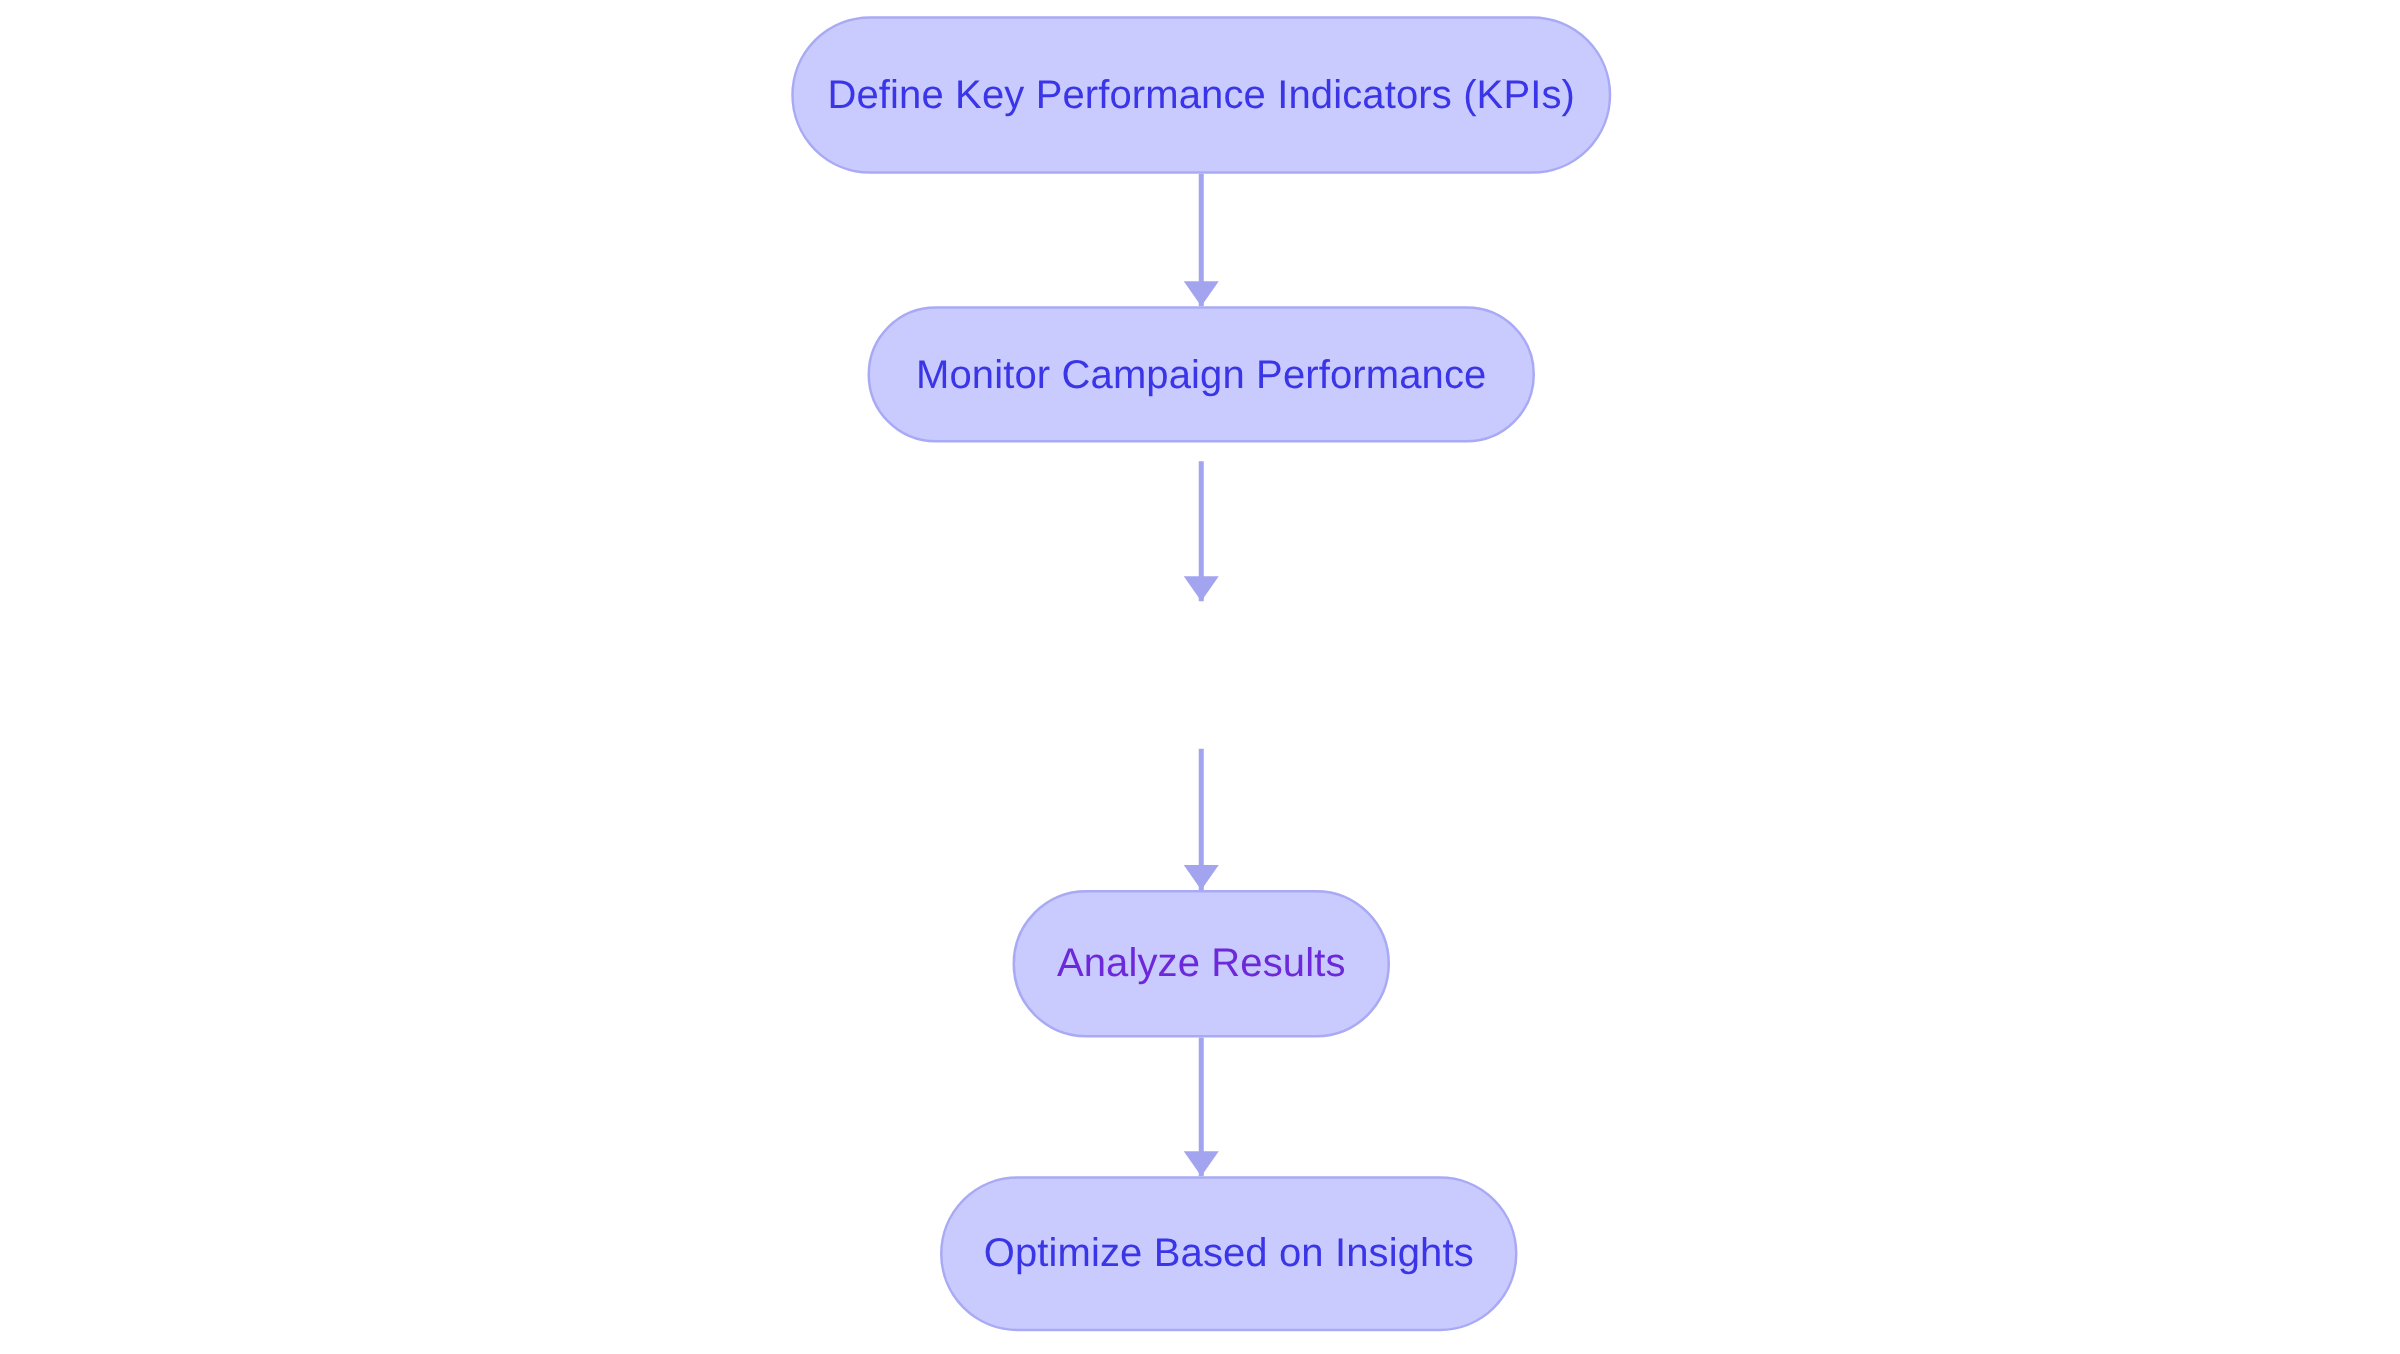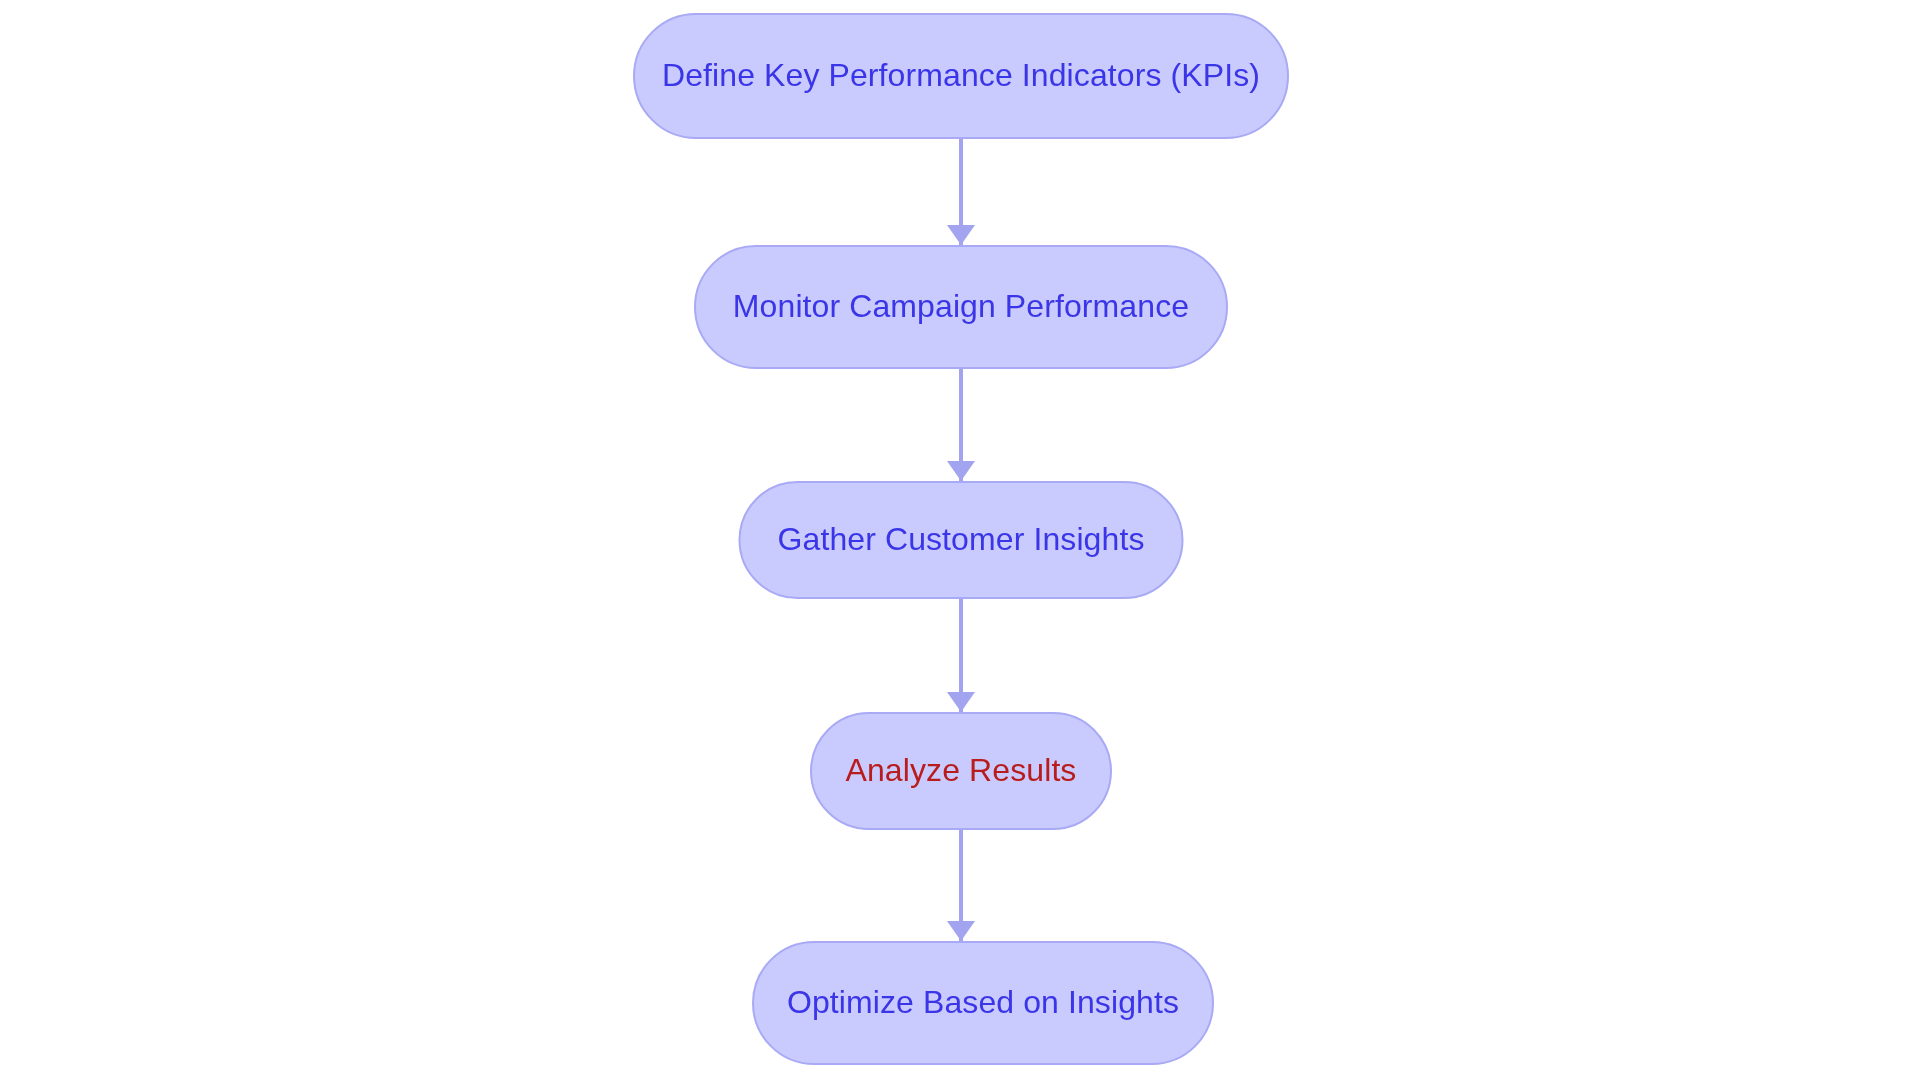--- a/index.html
+++ b/index.html
@@ -86,29 +86,26 @@
 
   <div class="flow-edge" style="left: 961px; top: 830px; height: 111px;">
     <div class="flow-edge-line" style="height: 111px; background: rgb(163, 164, 240);"></div>
     <div class="flow-edge-head" style="border-top-color: rgb(163, 164, 240);"></div>
   </div>
 
   <div class="flow-node" style="left: 961px; top: 13px; width: 656px; height: 126px; background: rgb(201, 202, 253); border-color: rgb(169, 170, 245);">
     <span class="flow-node-label" style="color: rgb(59, 53, 232);">Define Key Performance Indicators (KPIs)</span>
   </div>
 
-  <div class="flow-node" style="left: 961px; top: 245px; width: 534px; height: 124px; background: rgb(201, 202, 253); border-color: rgb(169, 170, 245);">
+  <div class="flow-node" style="left: 961px; top: 245px; width: 534px; height: 109px; background: rgb(201, 202, 253); border-color: rgb(169, 170, 245);">
     <span class="flow-node-label" style="color: rgb(59, 53, 232);">Monitor Campaign Performance</span>
   </div>
 
-  <div class="flow-node" style="left: 961px; top: 481px; width: 445px; height: 118px; background: rgb(201, 202, 253); border-color: rgb(169, 170, 245);">
-    <span class="flow-node-label" style="color: rgb(59, 53, 232);">Gather Customer Insights</span>
-  </div>
 
   <div class="flow-node" style="left: 961px; top: 712px; width: 302px; height: 118px; background: rgb(201, 202, 253); border-color: rgb(169, 170, 245);">
-    <span class="flow-node-label" style="color: #b91c1c;">Analyze Results</span>
+    <span class="flow-node-label" style="color: #6d28d9;">Analyze Results</span>
   </div>
 
   <div class="flow-node" style="left: 983px; top: 941px; width: 462px; height: 124px; background: rgb(201, 202, 253); border-color: rgb(169, 170, 245);">
     <span class="flow-node-label" style="color: rgb(59, 53, 232);">Optimize Based on Insights</span>
   </div>
 
 </div>
 
 </body></html>

